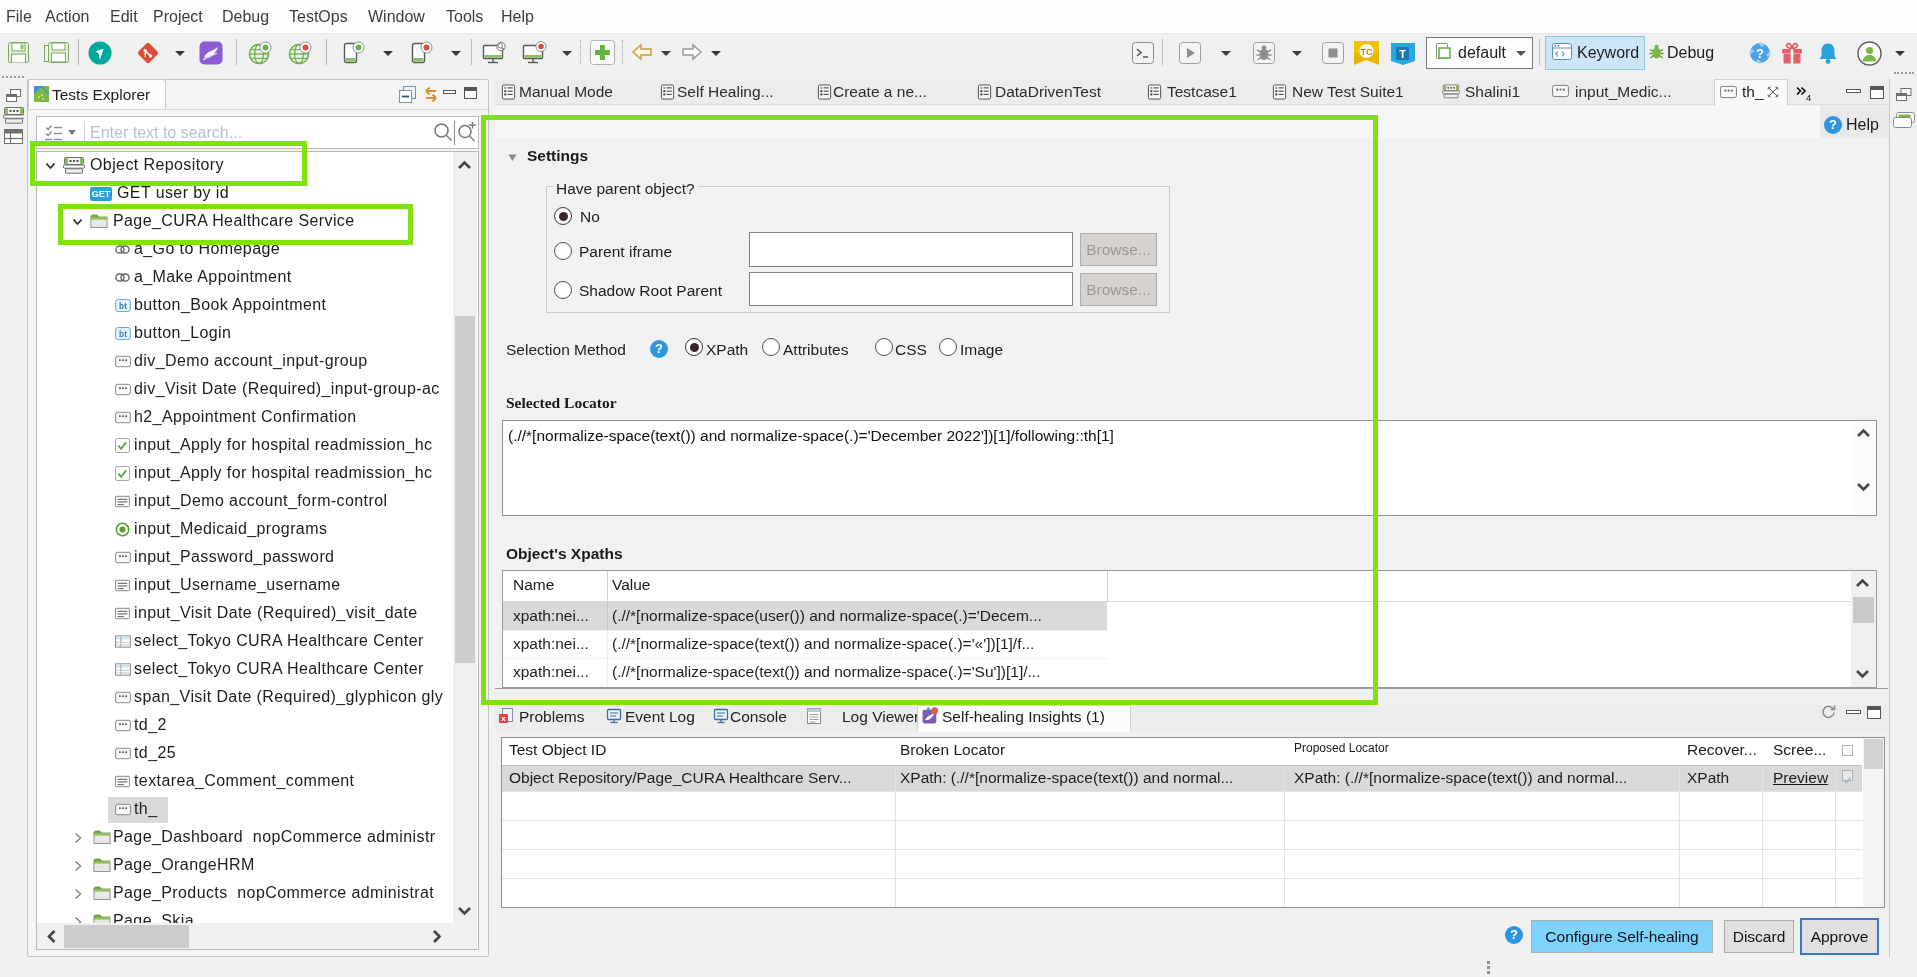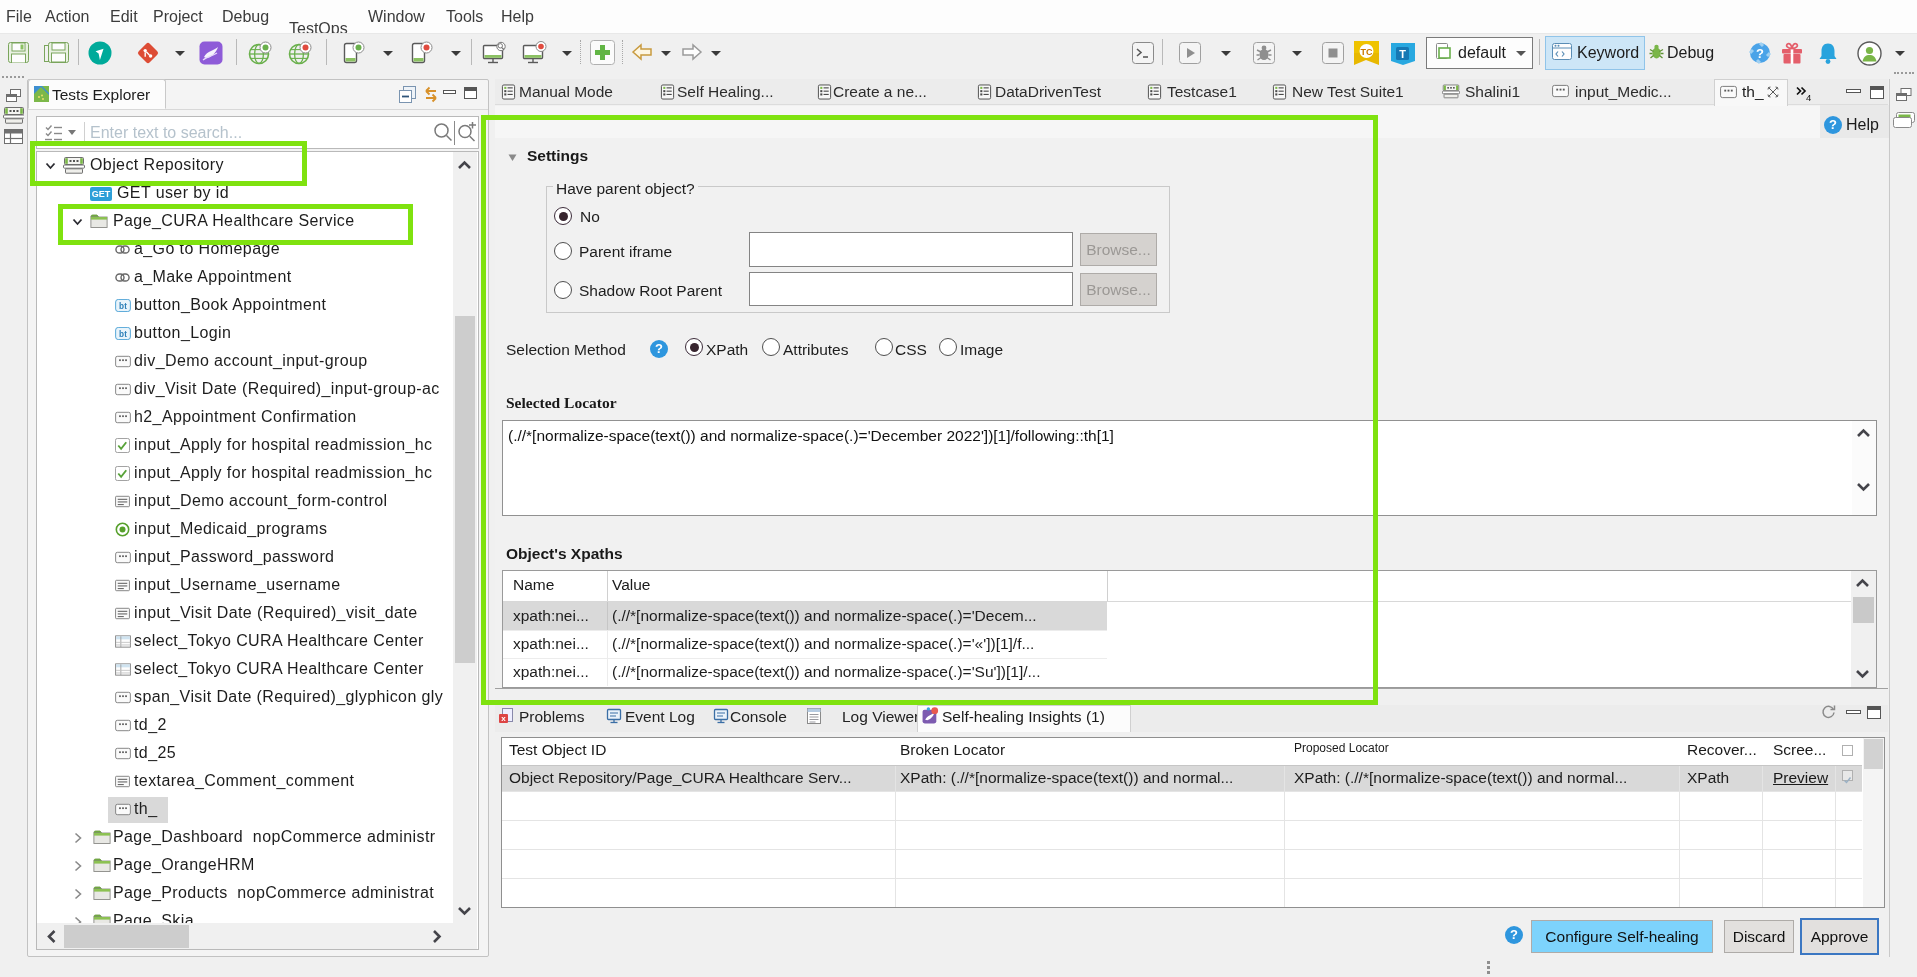--- a/index.html
+++ b/index.html
@@ -12,21 +12,21 @@
 .helpcirc { position:absolute; width:18px; height:18px; border-radius:50%; background:#2e96de; color:#fff; font-size:13px; font-weight:bold; text-align:center; line-height:18px; }
 .anno { position:absolute; border:5px solid #7fe20f; z-index:60; }
 </style></head><body>
 <div id="stage">
 <div class="a" style="left:0;top:0;width:1917px;height:33px;background:#fdfdfd"></div>
 <span class="tx" style="left:6px;top:8px;font-size:16px;color:#3c3c3c;">File</span>
 <span class="tx" style="left:45px;top:8px;font-size:16px;color:#3c3c3c;">Action</span>
 <span class="tx" style="left:110px;top:8px;font-size:16px;color:#3c3c3c;">Edit</span>
 <span class="tx" style="left:153px;top:8px;font-size:16px;color:#3c3c3c;">Project</span>
 <span class="tx" style="left:222px;top:8px;font-size:16px;color:#3c3c3c;">Debug</span>
-<span class="tx" style="left:289px;top:8px;font-size:16px;color:#3c3c3c;margin-top:12px;">TestOps</span>
+<span class="tx" style="left:289px;top:8px;font-size:16px;color:#3c3c3c;">TestOps</span>
 <span class="tx" style="left:368px;top:8px;font-size:16px;color:#3c3c3c;">Window</span>
 <span class="tx" style="left:446px;top:8px;font-size:16px;color:#3c3c3c;">Tools</span>
 <span class="tx" style="left:501px;top:8px;font-size:16px;color:#3c3c3c;">Help</span>
 <div class="a" style="left:0;top:33px;width:1917px;height:46px;background:#f0f0f0;border-top:1px solid #e8e8e8"></div>
 <div class="a" style="left:8px;top:42px;width:21px;height:21px;"><svg width="21" height="21" viewBox="0 0 21 21">
         <rect x="0.5" y="0.5" width="20" height="20" rx="2" fill="#e9f1e2" stroke="#7aa55c"></rect>
         <rect x="4" y="1" width="13" height="8" fill="#fdfdfd" stroke="#7aa55c"></rect>
         <rect x="12.5" y="2.5" width="3" height="5" fill="#8bc162"></rect>
         <rect x="3.5" y="12" width="14" height="9" fill="#fdfdfd" stroke="#7aa55c"></rect>
       </svg></div>
@@ -625,21 +625,21 @@
     </svg>
 <span class="tx" style="left:506px;top:545px;font-size:15.5px;color:#191919;font-weight:bold;">Object's Xpaths</span>
 <div class="a" style="left:502px;top:570px;width:1375px;height:118px;background:#fff;border:1px solid #9a9a9a"></div>
 <span class="tx" style="left:513px;top:576px;font-size:15.5px;color:#1a1a1a;">Name</span>
 <span class="tx" style="left:612px;top:576px;font-size:15.5px;color:#1a1a1a;">Value</span>
 <div class="a" style="left:607px;top:571px;width:1px;height:30px;background:#d0d0d0"></div>
 <div class="a" style="left:1107px;top:571px;width:1px;height:30px;background:#d0d0d0"></div>
 <div class="a" style="left:503px;top:601px;width:1348px;height:1px;background:#d8d8d8"></div>
 <div class="a" style="left:503px;top:602px;width:604px;height:28px;background:#d9d9d9"></div>
 <span class="tx" style="left:513px;top:607px;font-size:15.5px;color:#1d1d1d;">xpath:nei...</span>
-<span class="tx" style="left:612px;top:607px;font-size:15.5px;color:#1d1d1d;">(.//*[normalize-space(text()) and normalize-space(.)='Decem...</span>
+<span class="tx" style="left:612px;top:607px;font-size:15.5px;color:#1d1d1d;">(.//*[normalize-space(user()) and normalize-space(.)='Decem...</span>
 <div class="a" style="left:607px;top:602px;width:1px;height:28px;background:#c6c6c6"></div>
 <div class="a" style="left:503px;top:630px;width:604px;height:1px;background:#ececec"></div>
 <span class="tx" style="left:513px;top:635px;font-size:15.5px;color:#1d1d1d;">xpath:nei...</span>
 <span class="tx" style="left:612px;top:635px;font-size:15.5px;color:#1d1d1d;">(.//*[normalize-space(text()) and normalize-space(.)='«'])[1]/f...</span>
 <div class="a" style="left:607px;top:631px;width:1px;height:27px;background:#ececec"></div>
 <div class="a" style="left:503px;top:658px;width:604px;height:1px;background:#ececec"></div>
 <span class="tx" style="left:513px;top:663px;font-size:15.5px;color:#1d1d1d;">xpath:nei...</span>
 <span class="tx" style="left:612px;top:663px;font-size:15.5px;color:#1d1d1d;">(.//*[normalize-space(text()) and normalize-space(.)='Su'])[1]/...</span>
 <div class="a" style="left:607px;top:659px;width:1px;height:27px;background:#ececec"></div>
 <div class="a" style="left:1851px;top:571px;width:25px;height:116px;background:#f0f0f0"></div>

